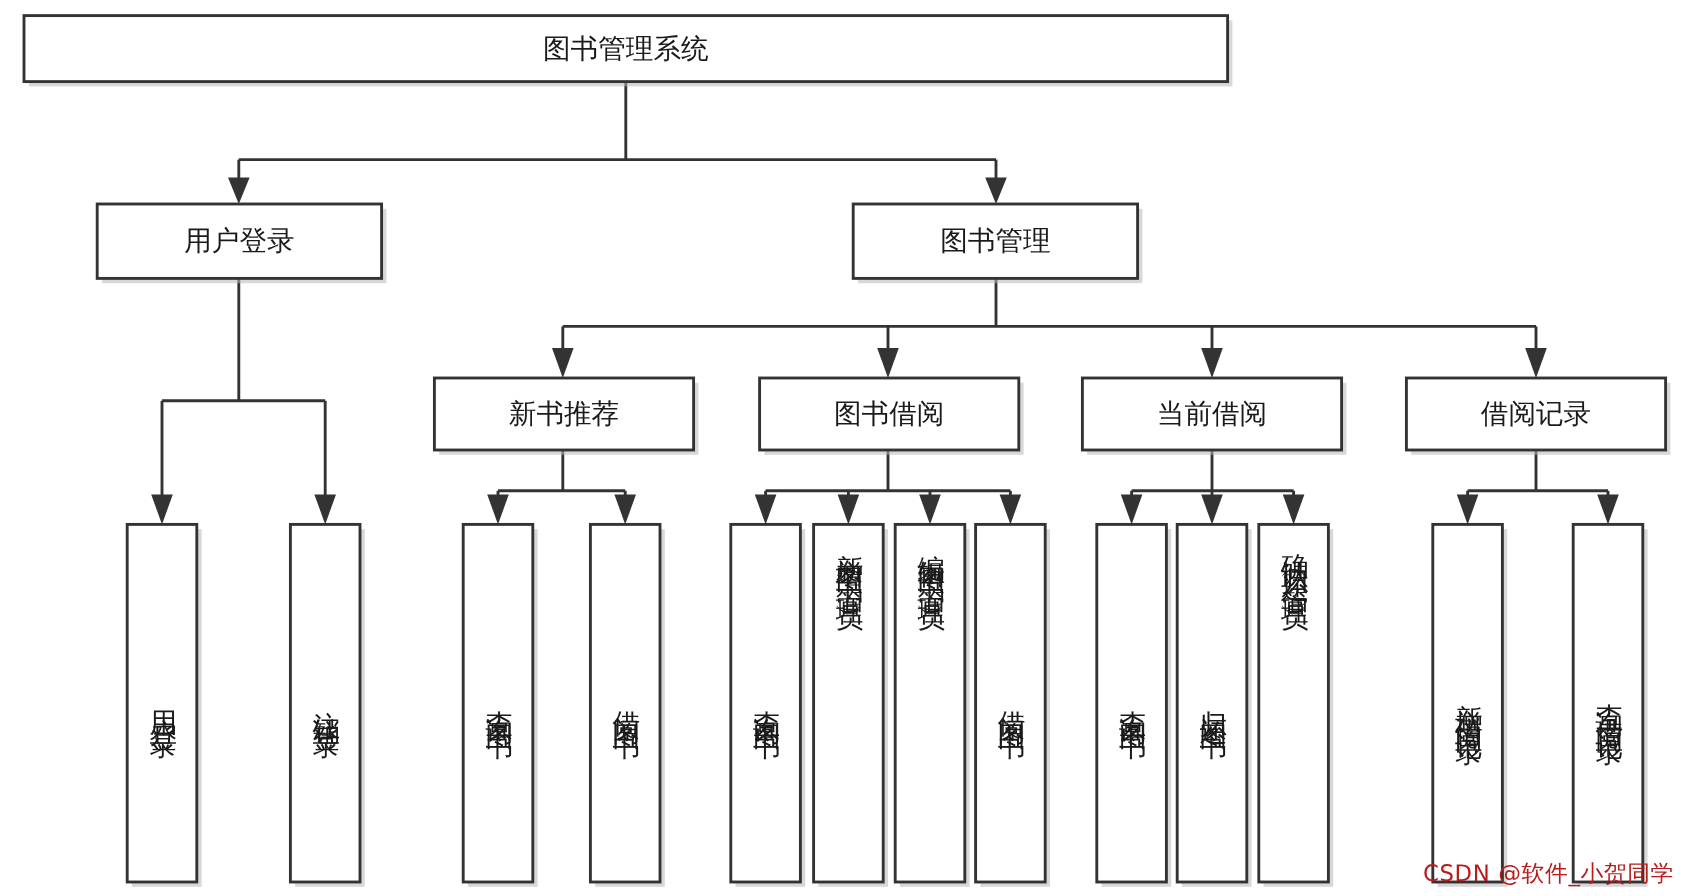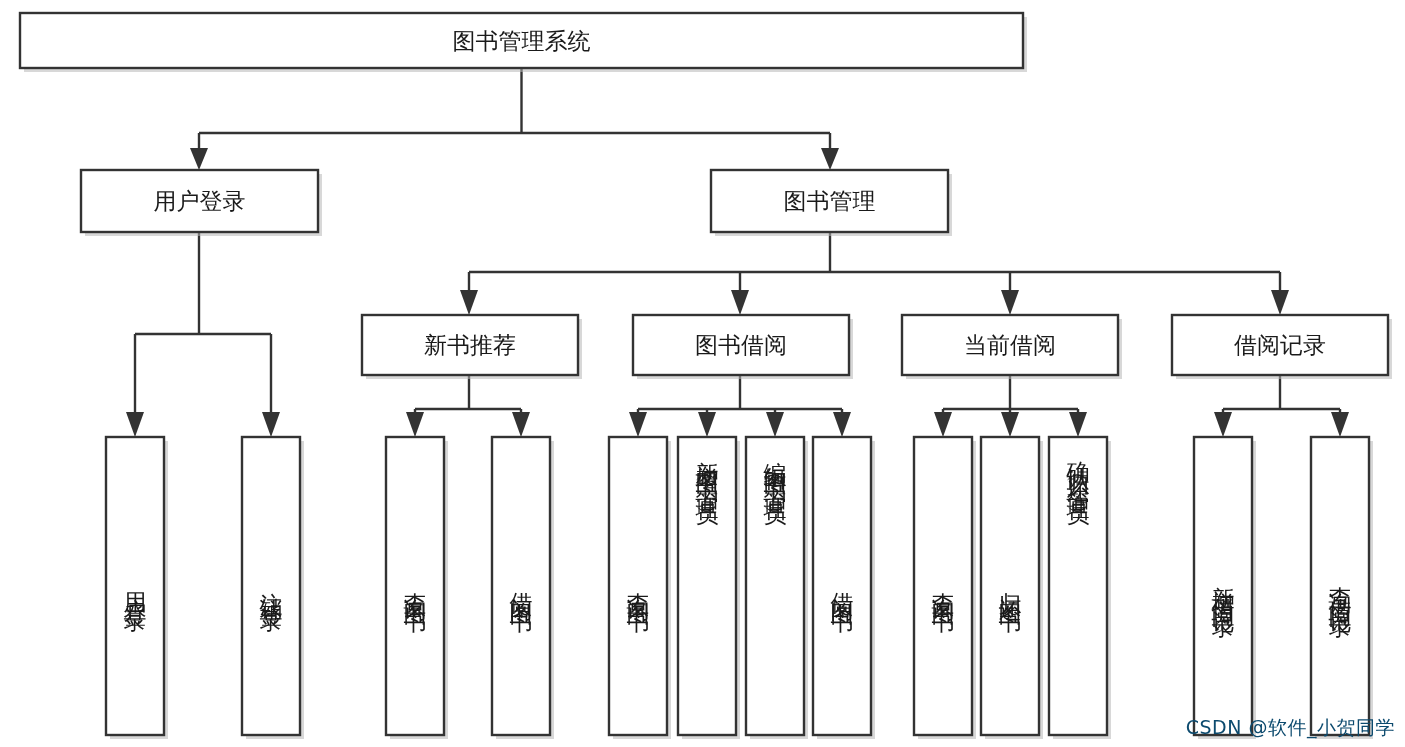--- a/index.html
+++ b/index.html
@@ -309,20 +309,20 @@
     line-height: 1;
     letter-spacing: 6px;
     color: #1a1a1a;
     white-space: nowrap;
     text-align: center;
   }
   #watermark {
     position: absolute;
     right: 10px;
     bottom: 6px;
-    color: #0c4a6e;
+    color: #b91c1c;
     font-family: "DejaVu Sans", "Liberation Sans", sans-serif;
     font-size: 19px;
     letter-spacing: 0.5px;
     white-space: nowrap;
     pointer-events: none;
   }
 </style>
 
 </body></html>

